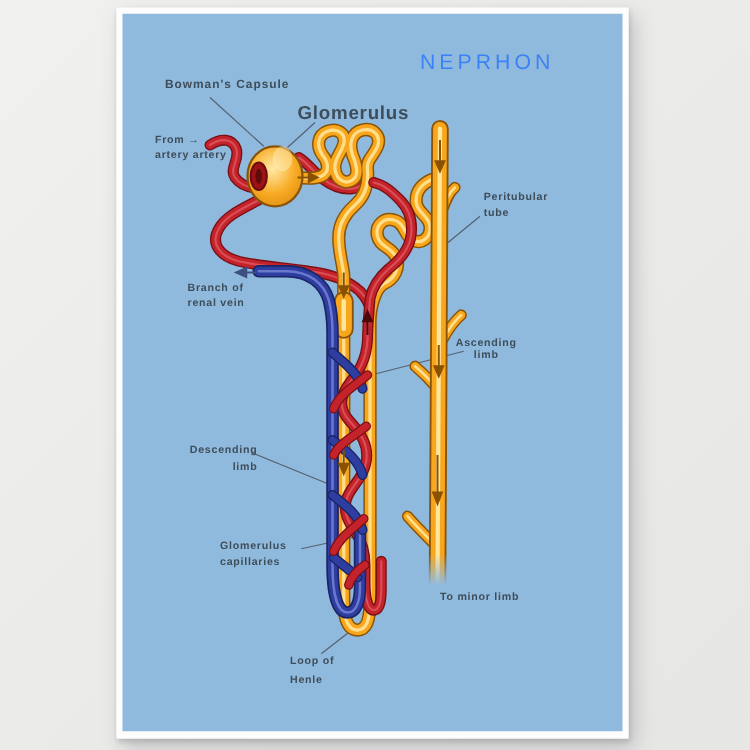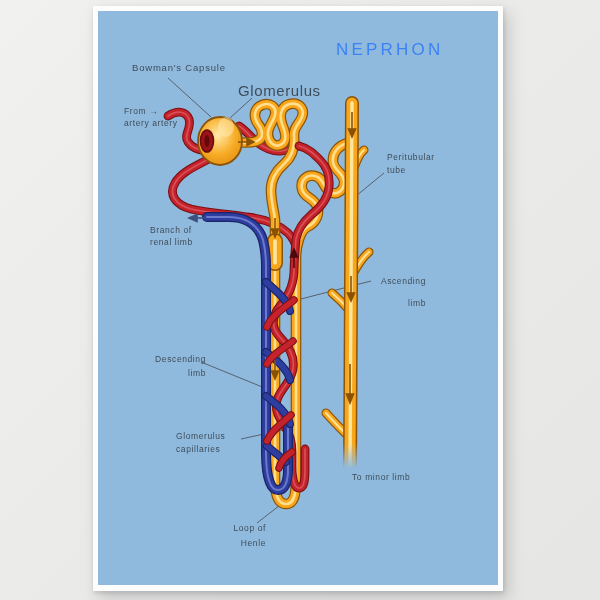--- a/index.html
+++ b/index.html
@@ -38,33 +38,33 @@
   .blu  .m{stroke:#2e3da0;stroke-width:7.4}
   .blu  .h{stroke:#7280d2;stroke-width:2;opacity:.9}
   .bluR .o{stroke:#1b2464;stroke-width:8}
   .bluR .m{stroke:#2e3da0;stroke-width:5.8}
 
   .arrY{stroke:#8a5200;fill:#8a5200}
   .arrR{stroke:#4d090b;fill:#4d090b}
   .arrB{stroke:#3d5080;fill:#3d5080}
 
   
-  .lbl{position:absolute;font-size:8.5px;line-height:11.5px;font-weight:400;
+  .lbl{position:absolute;font-size:8.5px;line-height:11.5px;font-weight:700;
     letter-spacing:.6px;color:#3e4d5a;white-space:pre-line;}
   .title{position:absolute;left:336px;top:40px;font-size:17px;letter-spacing:3.2px;
     color:#3b82f6;white-space:nowrap;}
   #lb-bowmans{left:132px;top:62px;font-size:9.5px;letter-spacing:.8px;}
   #lb-glomerulus{left:238px;top:85px;font-size:15px;}
   #lb-artery{left:124px;top:106px;}
   #lb-collecting{left:387px;top:151px;line-height:12.5px;}
   #lb-vein{left:150px;top:225px;}
-  #lb-ascending{left:352px;top:270px;width:74px;text-align:right;line-height:22px;}
+  #lb-ascending{left:352px;top:270px;width:74px;text-align:center;line-height:9px;}
   #lb-descending{left:144px;top:352px;width:62px;text-align:right;line-height:14px;}
   #lb-peritubular{left:176px;top:430px;line-height:13px;}
-  #lb-loop{left:220px;top:521px;width:46px;text-align:right;line-height:15px;}
+  #lb-loop{left:232px;top:521px;width:46px;text-align:left;line-height:15px;}
   #lb-calyx{left:352px;top:472px;}
 </style>
 </head>
 <body>
 
 <div class="wall"></div>
 
 <div class="poster">
   <div class="canvas"></div>
 </div>
@@ -241,21 +241,21 @@
 </svg>
 
 <div class="title">NEPRHON</div>
 <div class="lbl" id="lb-bowmans">Bowman's Capsule</div>
 <div class="lbl" id="lb-glomerulus">Glomerulus</div>
 <div class="lbl" id="lb-artery">From →
 artery artery</div>
 <div class="lbl" id="lb-collecting">Peritubular
 tube</div>
 <div class="lbl" id="lb-vein">Branch of
-renal limb</div>
+renal vein</div>
 <div class="lbl" id="lb-ascending">Ascending
 limb</div>
 <div class="lbl" id="lb-descending">Descending
 limb</div>
 <div class="lbl" id="lb-peritubular">Glomerulus
 capillaries</div>
 <div class="lbl" id="lb-loop">Loop of
 Henle</div>
 <div class="lbl" id="lb-calyx">To minor limb</div>
 

